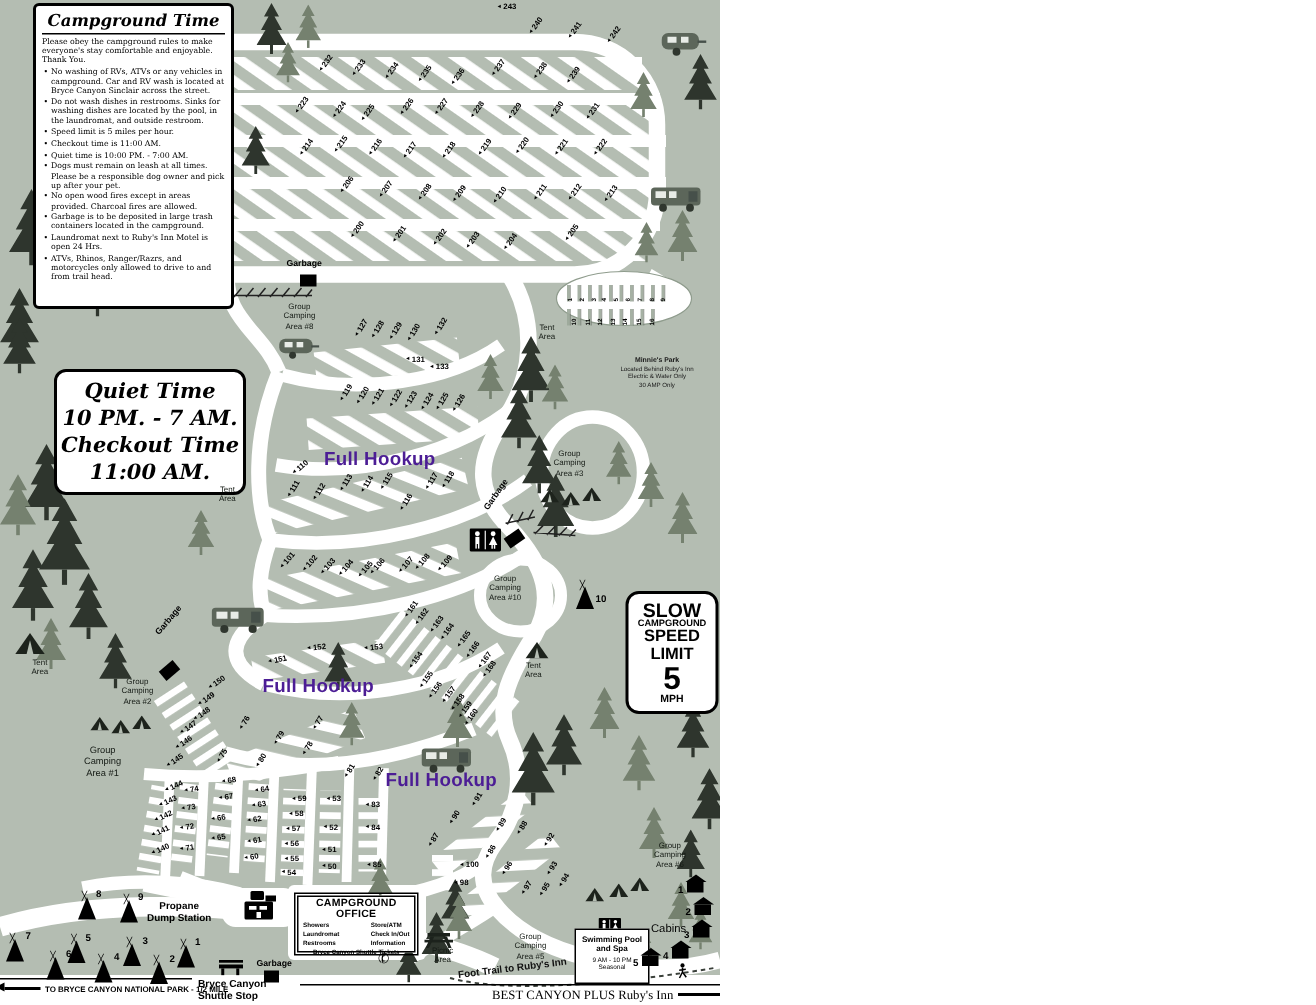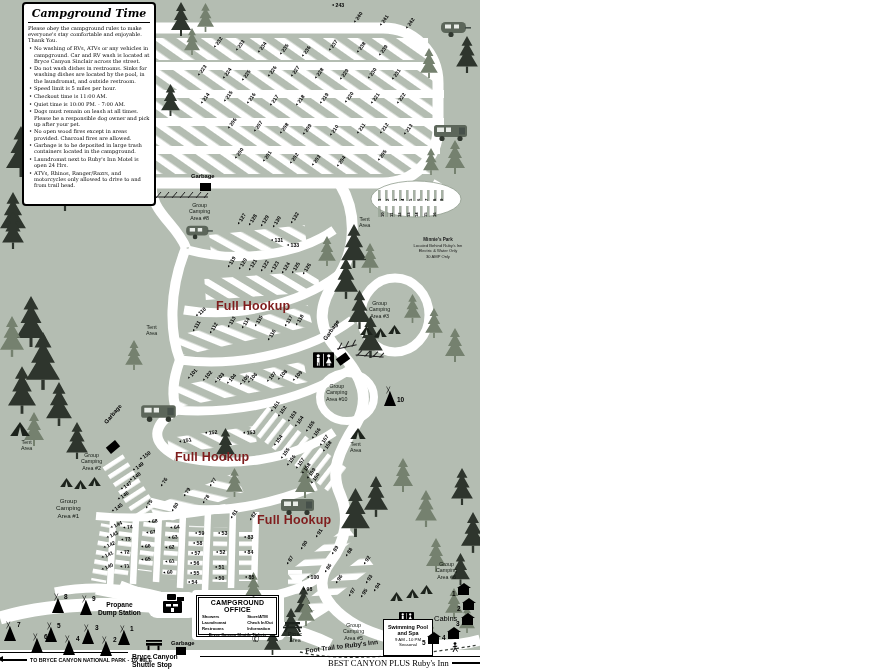--- a/index.html
+++ b/index.html
@@ -10,21 +10,21 @@
 
   
   .site{position:absolute;font-size:5.2px;font-weight:bold;color:#000;line-height:1;
         white-space:nowrap;transform-origin:left center}
   .site::before{content:"\25C4";font-size:3.6px;margin-right:1px;vertical-align:0.8px}
   .mlabel{position:absolute;font-size:5.3px;line-height:1.18;color:#141a14;text-align:center;
           white-space:pre-line;transform-origin:left top}
   .gl{font-size:5.8px;color:#000}
   .b{font-weight:bold}
   .md{font-size:6.2px}
-  .fh{font-size:12.5px;font-weight:bold;color:#7f1d1d;white-space:nowrap;letter-spacing:0.2px}
+  .fh{font-size:12.5px;font-weight:bold;color:#4c1d95;white-space:nowrap;letter-spacing:0.2px}
   .cab{font-size:7.5px;font-weight:normal;color:#000}
   .pb{font-size:6.6px;font-weight:bold;color:#000}
   .ft{font-size:6.6px;font-weight:bold;color:#111;white-space:nowrap}
   .tipi{position:absolute;width:0;height:0;border-left:6px solid transparent;
         border-right:6px solid transparent;border-bottom:15px solid #000}
   .tipi::before{content:"\2573";position:absolute;left:-3.5px;top:-5px;font-size:6px;color:#000}
   .tnum{position:absolute;font-size:6.5px;font-weight:bold;color:#000}
   .cabin{position:absolute;width:11px;height:7px;background:#000}
   .cabin::before{content:"";position:absolute;left:-1.5px;top:-5px;
         border-left:7px solid transparent;border-right:7px solid transparent;border-bottom:5px solid #000}
@@ -395,21 +395,39 @@
         <li>Checkout time is 11:00 AM.</li>
         <li>Quiet time is 10:00 PM. - 7:00 AM.</li>
         <li>Dogs must remain on leash at all times. Please be a responsible dog owner and pick up after your pet.</li>
         <li>No open wood fires except in areas provided. Charcoal fires are allowed.</li>
         <li>Garbage is to be deposited in large trash containers located in the campground.</li>
         <li>Laundromat next to Ruby's Inn Motel is open 24 Hrs.</li>
         <li>ATVs, Rhinos, Ranger/Razrs, and motorcycles only allowed to drive to and from trail head.</li>
       </ul>
   </div>
 
-
+  <div class="quiet">
+    <div id="quiet-lines">
+        <div>Quiet Time</div>
+        <div>10 PM. - 7 AM.</div>
+        <div>Checkout Time</div>
+        <div>11:00 AM.</div>
+      </div>
+  </div>
+
+  <div class="slow">
+    <div id="slow-lines">
+        <div class="sl0">SLOW</div>
+        <div class="sl1">CAMPGROUND</div>
+        <div class="sl2">SPEED</div>
+        <div class="sl3">LIMIT</div>
+        <div class="sl4">5</div>
+        <div class="sl5">MPH</div>
+      </div>
+  </div>
 
   <div class="office">
     <div class="t">CAMPGROUND</div>
     <div class="t">OFFICE</div>
     <div class="cols" id="office-rows">
         <div class="col">
           <div>Showers</div>
           <div>Laundromat</div>
           <div>Restrooms</div>
         </div>

